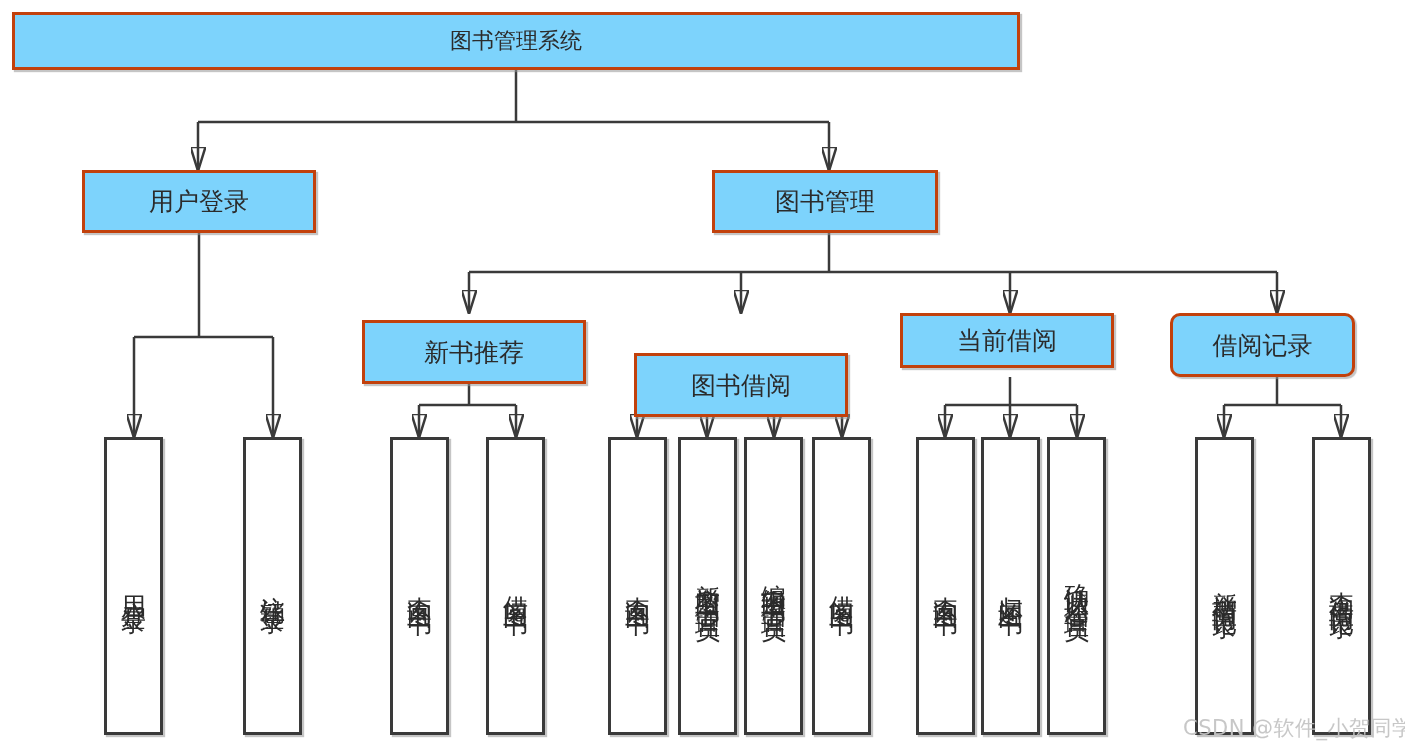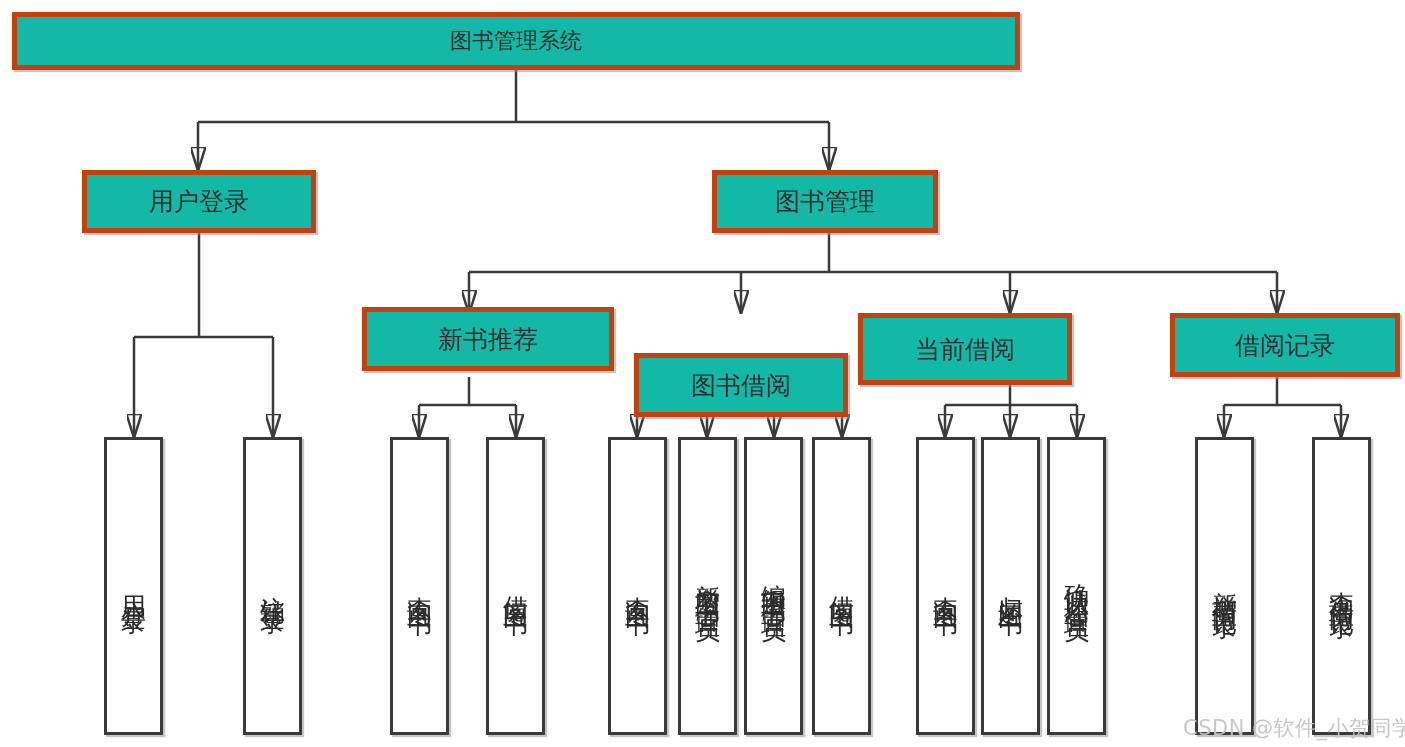--- a/index.html
+++ b/index.html
@@ -14,22 +14,22 @@
     position:absolute; left:0; top:0;
     width:1405px; height:747px;
     pointer-events:none;
   }
   #connectors path {
     stroke:#3a3a3a; stroke-width:2.5; fill:none;
   }
   .hnode {
     position:absolute;
     box-sizing:border-box;
-    border:5px solid #c2410c;
-    background:#14b8a6;
+    border:3px solid #c2410c;
+    background:#7dd3fc;
     display:flex; align-items:center; justify-content:center;
     color:#2b2b2b;
     box-shadow:2px 2px 1px rgba(150,150,150,0.55);
     text-align:center;
     white-space:nowrap;
   }
   .root-node   { font-size:22px; }
   .branch-node { font-size:25px; }
   .vnode {
     position:absolute;
@@ -122,24 +122,24 @@
       <path d="M1224,405 V437" marker-end="url(#ah)"></path>
       <path d="M1341,405 V437" marker-end="url(#ah)"></path>
     </g>
   </svg>
 
   <div class="hnode root-node" style="left:12px; top:12px; width:1008px; height:58px;">图书管理系统</div>
 
   <div class="hnode branch-node" style="left:82px; top:170px; width:234px; height:63px;">用户登录</div>
   <div class="hnode branch-node" style="left:712px; top:170px; width:226px; height:63px;">图书管理</div>
 
-  <div class="hnode branch-node" style="left:362px; top:307px; width:252px; height:64px;">新书推荐</div>
+  <div class="hnode branch-node" style="left:362px; top:320px; width:224px; height:64px;">新书推荐</div>
   <div class="hnode branch-node" style="left:634px; top:313px; width:214px; height:64px;margin-top:40px;">图书借阅</div>
-  <div class="hnode branch-node" style="left:858px; top:313px; width:214px; height:72px;">当前借阅</div>
-  <div class="hnode branch-node" style="left:1170px; top:313px; width:230px; height:64px;">借阅记录</div>
+  <div class="hnode branch-node" style="left:900px; top:313px; width:214px; height:55px;">当前借阅</div>
+  <div class="hnode branch-node" style="left:1170px; top:313px; width:185px; height:64px;border-radius:10px;">借阅记录</div>
 
   <div class="vnode" style="left:104px;">用户登录</div>
   <div class="vnode" style="left:243px;">注销登录</div>
 
   <div class="vnode" style="left:390px;">查询图书</div>
   <div class="vnode" style="left:486px;">借阅图书</div>
 
   <div class="vnode" style="left:608px;">查询图书</div>
   <div class="vnode" style="left:678px;">新增图书（管理员）</div>
   <div class="vnode" style="left:744px;">编辑图书（管理员）</div>

